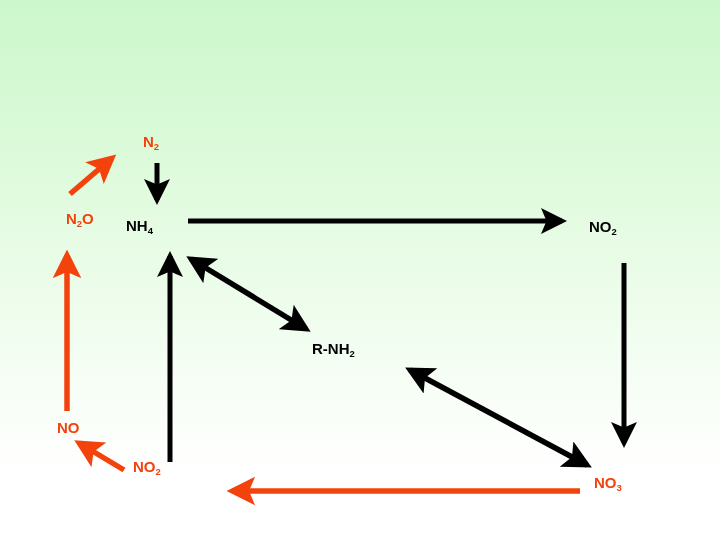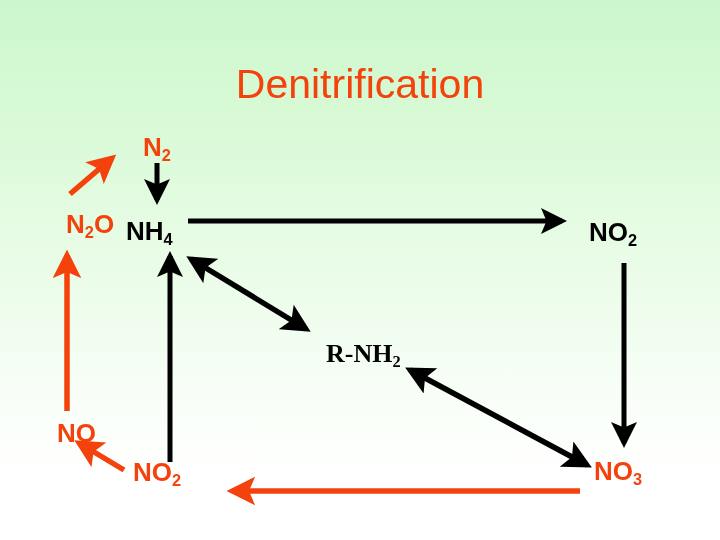--- a/index.html
+++ b/index.html
@@ -26,21 +26,21 @@
     width: 720px;
     text-align: center;
     font-size: 41px;
     font-weight: 400;
     color: #f4420c;
     letter-spacing: 0px;
     line-height: 1.1;
   }
   .node {
     position: absolute;
-    font-size: 26px;
+    font-size: 15px;
     font-weight: bold;
     white-space: nowrap;
     line-height: 1;
   }
   .node sub {
     font-size: 0.63em;
     vertical-align: baseline;
     position: relative;
     bottom: -0.28em;
     font-weight: bold;
@@ -55,21 +55,20 @@
     width: 720px;
     height: 540px;
     pointer-events: none;
   }
 </style>
 </head>
 <body>
 
 <div id="slide">
 
-  <div id="title">Denitrification</div>
 
   <svg id="arrows" viewBox="0 0 720 540">
     <defs>
       <marker id="headBlack" markerWidth="5.2" markerHeight="5.2" refX="4.2" refY="2.6" orient="auto">
         <path d="M0,0 L5.2,2.6 L0,5.2 L1.1,2.6 z" fill="#000000"></path>
       </marker>
       <marker id="tailBlack" markerWidth="5.2" markerHeight="5.2" refX="1.0" refY="2.6" orient="auto">
         <path d="M5.2,0 L0,2.6 L5.2,5.2 L4.1,2.6 z" fill="#000000"></path>
       </marker>
       <marker id="headOrange" markerWidth="5.2" markerHeight="5.2" refX="4.2" refY="2.6" orient="auto">
@@ -127,29 +126,29 @@
   </div>
 
   <div class="node black" style="left:126px; top:218px;text-align:center;">
     <span>NH</span><sub>4</sub>
   </div>
 
   <div class="node black" style="left:589px; top:219px;">
     <span>NO</span><sub>2</sub>
   </div>
 
-  <div class="node black" style="left:326px; top:341px;font-family:Liberation Serif, serif;">
+  <div class="node black" style="left:312px; top:341px;">
     <span>R-NH</span><sub>2</sub>
   </div>
 
   <div class="node orange" style="left:57px; top:420px;">
     <span>NO</span>
   </div>
 
   <div class="node orange" style="left:133px; top:459px;">
     <span>NO</span><sub>2</sub>
   </div>
 
-  <div class="node orange" style="left:594px; top:458px;text-align:right;">
+  <div class="node orange" style="left:594px; top:475px;text-align:right;">
     <span>NO</span><sub>3</sub>
   </div>
 
 </div>
 
 </body></html>

